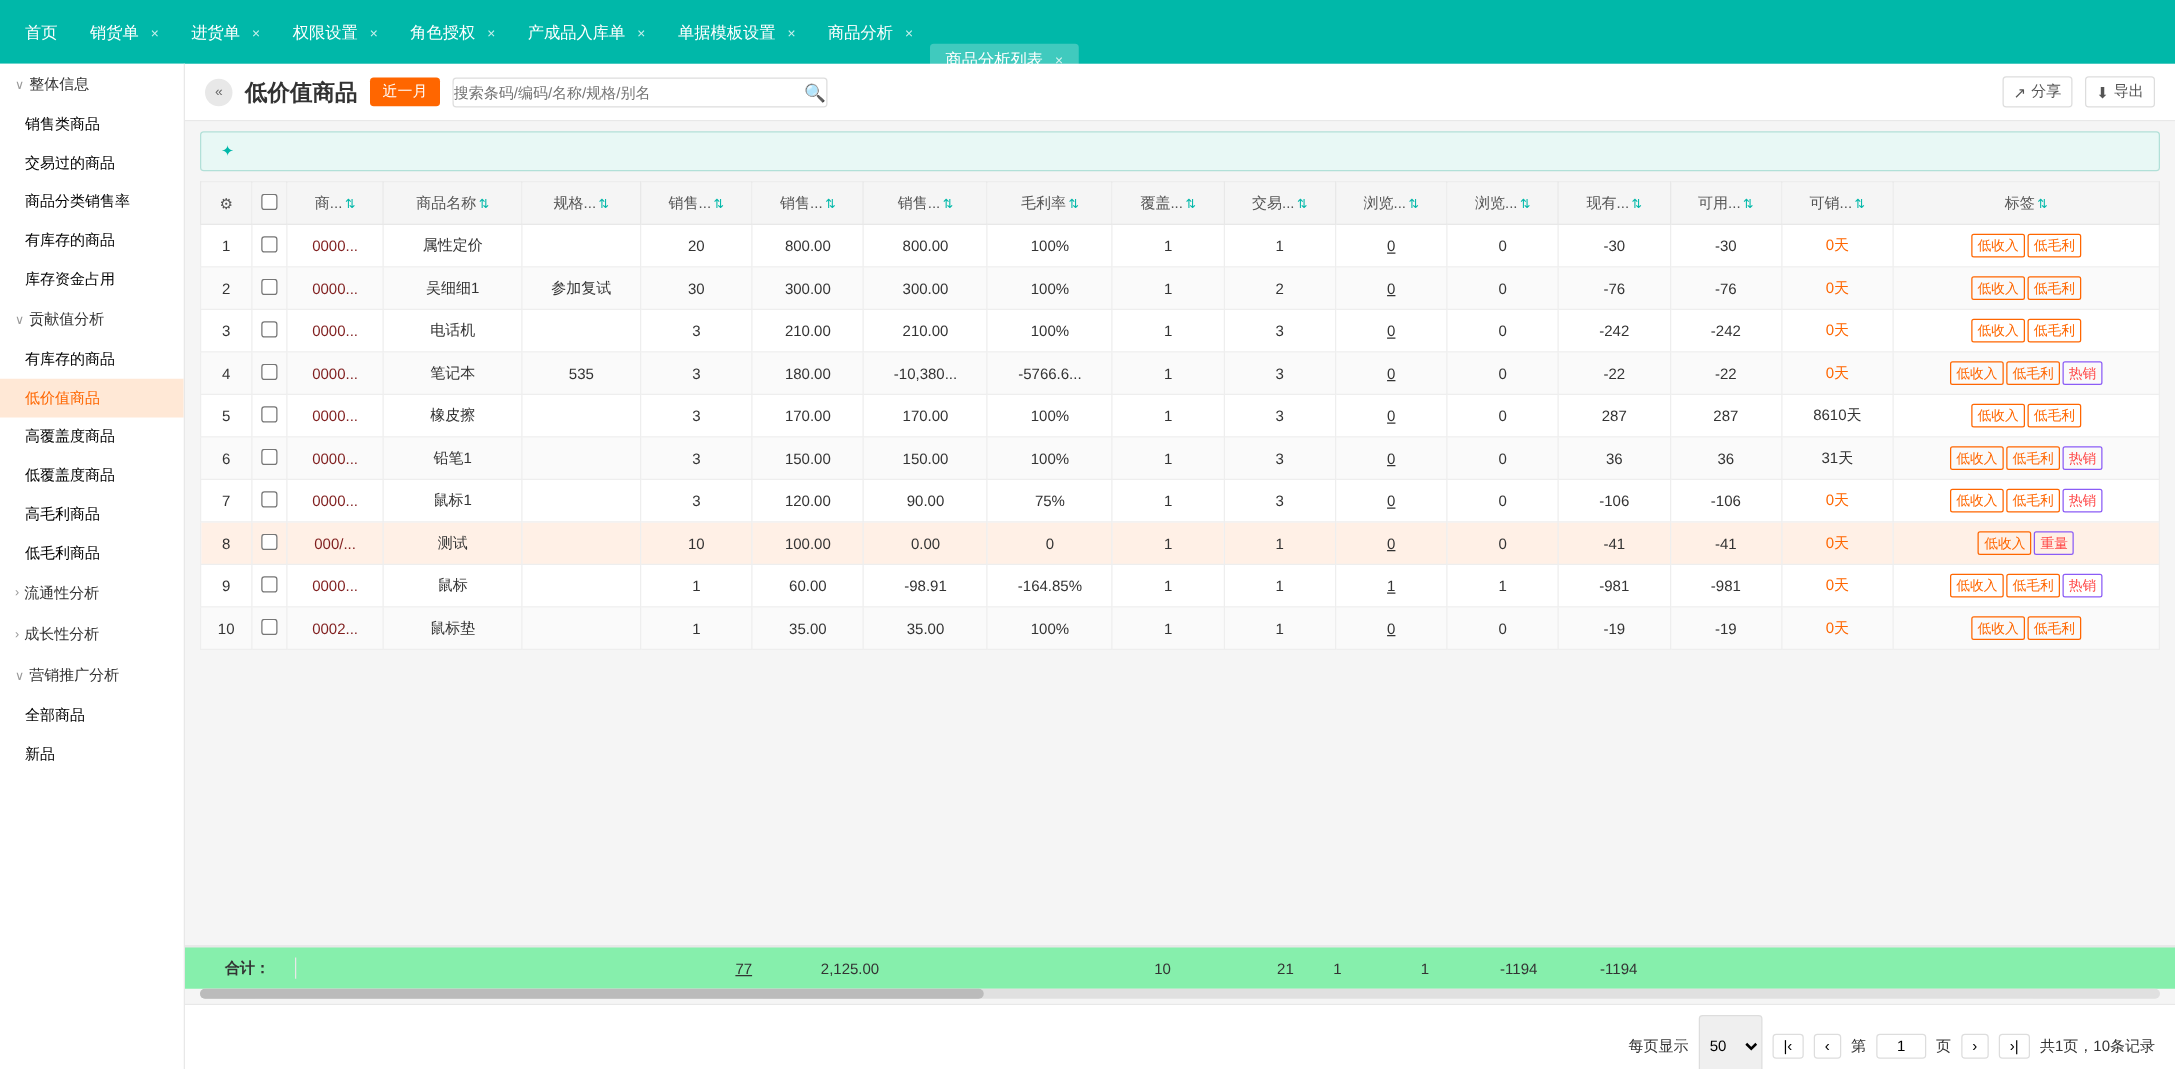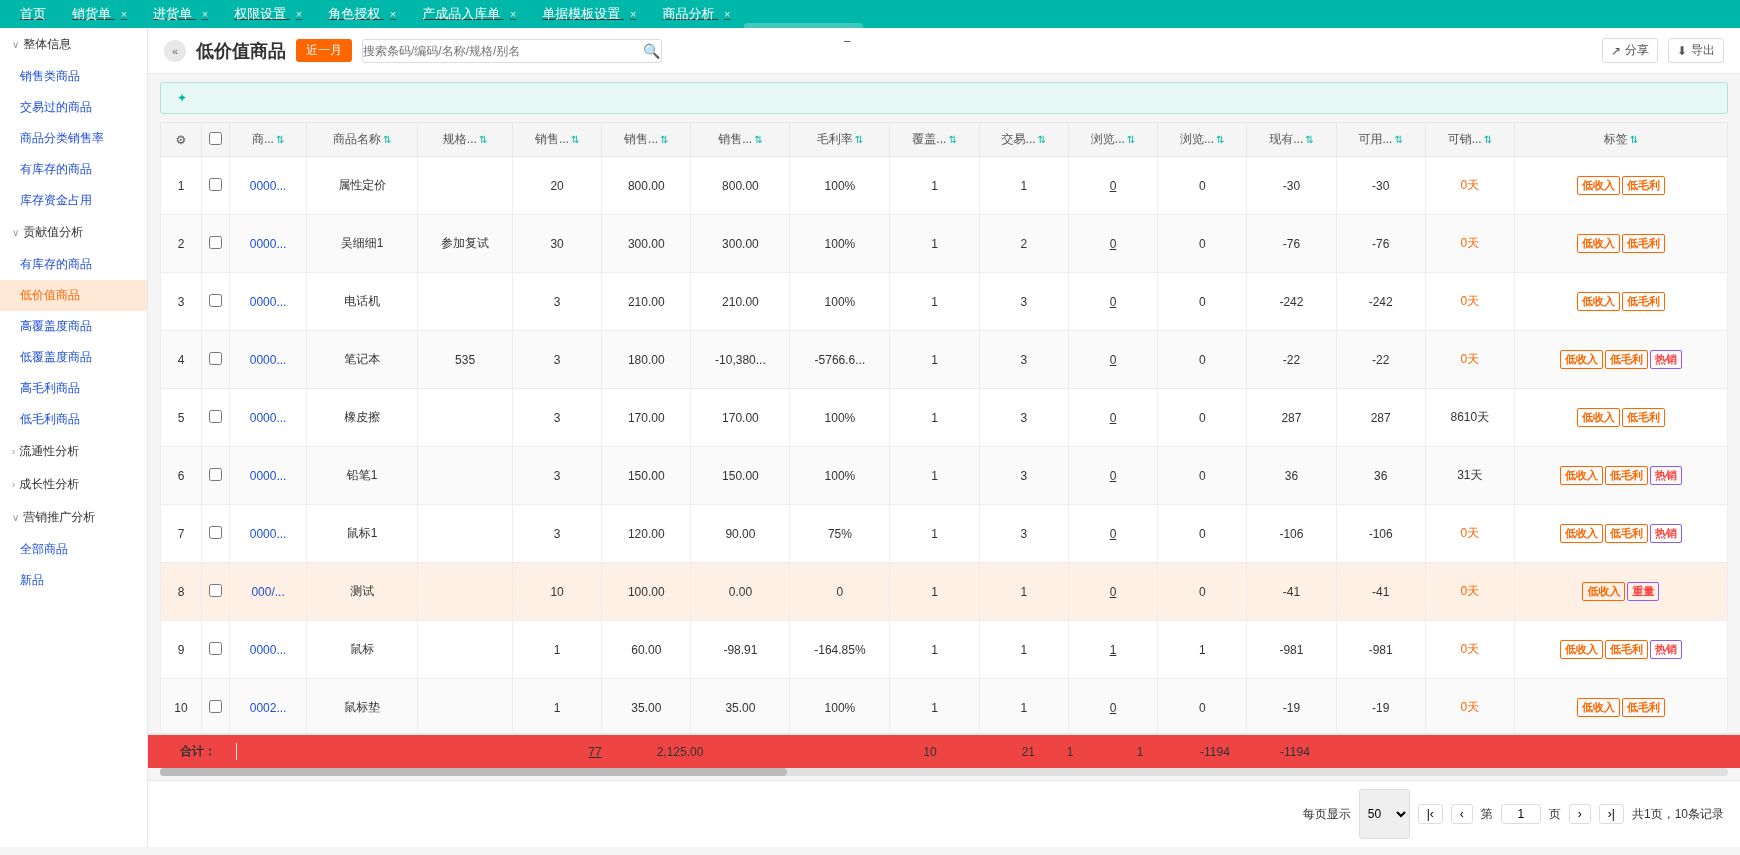--- a/index.html
+++ b/index.html
@@ -3,24 +3,23 @@
   <meta charset="utf-8">
   <style>
     * { box-sizing: border-box; margin: 0; padding: 0; }
     body { font-family: 'Microsoft YaHei', Arial, sans-serif; font-size: 12px; background: #f5f5f5; color: #333; }
 
     
     .top-nav {
       display: flex;
       align-items: center;
       background: #00b8a9;
-      height: 28px;
+      height: 51px;
       padding: 0 8px;
       gap: 2px;
-      text-decoration: underline;
     }
     .nav-item {
       color: #fff;
       padding: 4px 12px;
       cursor: pointer;
       border-radius: 3px;
       white-space: nowrap;
       font-size: 13px;
     }
     .nav-item.active { background: rgba(255,255,255,0.25); margin-top: 44px; }
@@ -44,21 +43,21 @@
       display: flex;
       align-items: center;
       padding: 8px 12px;
       color: #333;
       font-size: 12px;
       cursor: pointer;
     }
     .sidebar-group-title .arrow { margin-right: 4px; color: #999; font-size: 10px; }
     .sidebar-item {
       padding: 7px 12px 7px 20px;
-      color: #1d4ed8;
+      color: #000000;
       cursor: pointer;
       font-size: 12px;
     }
     .sidebar-item.active { background: #ffe8d6; color: #ff6600; }
 
     
     .content-area {
       flex: 1;
       display: flex;
       flex-direction: column;
@@ -188,34 +187,33 @@
       white-space: nowrap;
     }
     tr:nth-child(even) { background: #fafafa; }
     tr.highlighted { background: #fff0e6; }
 
     .tag {
       display: inline-block;
       border-radius: 2px;
       padding: 1px 4px;
       font-size: 11px;
-      margin: 12px 1px;
-      font-weight: bold;
+      margin: 0 1px;
     }
     .tag-orange { color: #ff6600; border: 1px solid #ff6600; }
     .tag-red { color: #ff4444; border: 1px solid #8b5cf6; }
 
     .days-orange { color: #ff6600; }
     .days-normal { color: #333; }
 
     .underline-link { text-decoration: underline; color: #333; cursor: pointer; }
 
     
     .footer-totals {
-      background: #ef4444;
+      background: #86efac;
       border-top: 2px solid #e8e8e8;
       padding: 8px 12px;
       display: flex;
       align-items: center;
       font-size: 12px;
       gap: 0;
     }
     .total-label {
       padding: 0 20px;
       color: #333;
@@ -267,21 +265,21 @@
 
     
     ::-webkit-scrollbar { width: 6px; height: 6px; }
     ::-webkit-scrollbar-track { background: #f1f1f1; }
     ::-webkit-scrollbar-thumb { background: #ccc; border-radius: 3px; }
 
     .checkbox-cell { width: 28px; }
     input[type="checkbox"] { cursor: pointer; }
 
     .num-col { color: #333; }
-    .col-id { color: #1d4ed8; }
+    .col-id { color: #7f1d1d; }
 
     .footer-scroll {
       height: 8px;
       background: #e0e0e0;
       border-radius: 4px;
       margin: 0 12px 4px;
     }
     .footer-scroll-inner {
       width: 40%;
       height: 8px;

